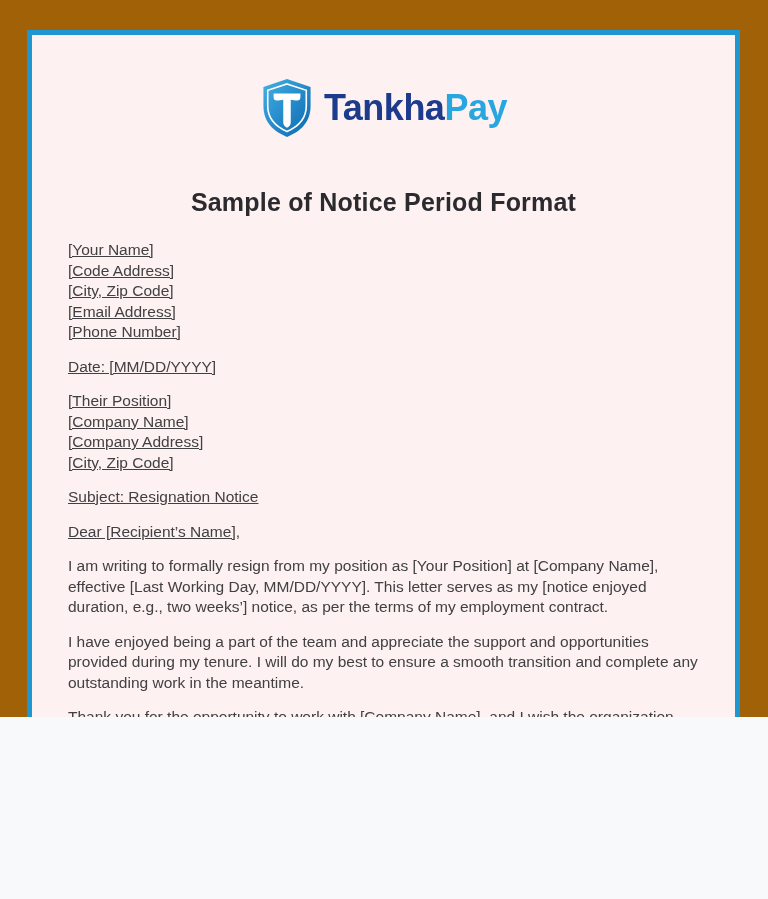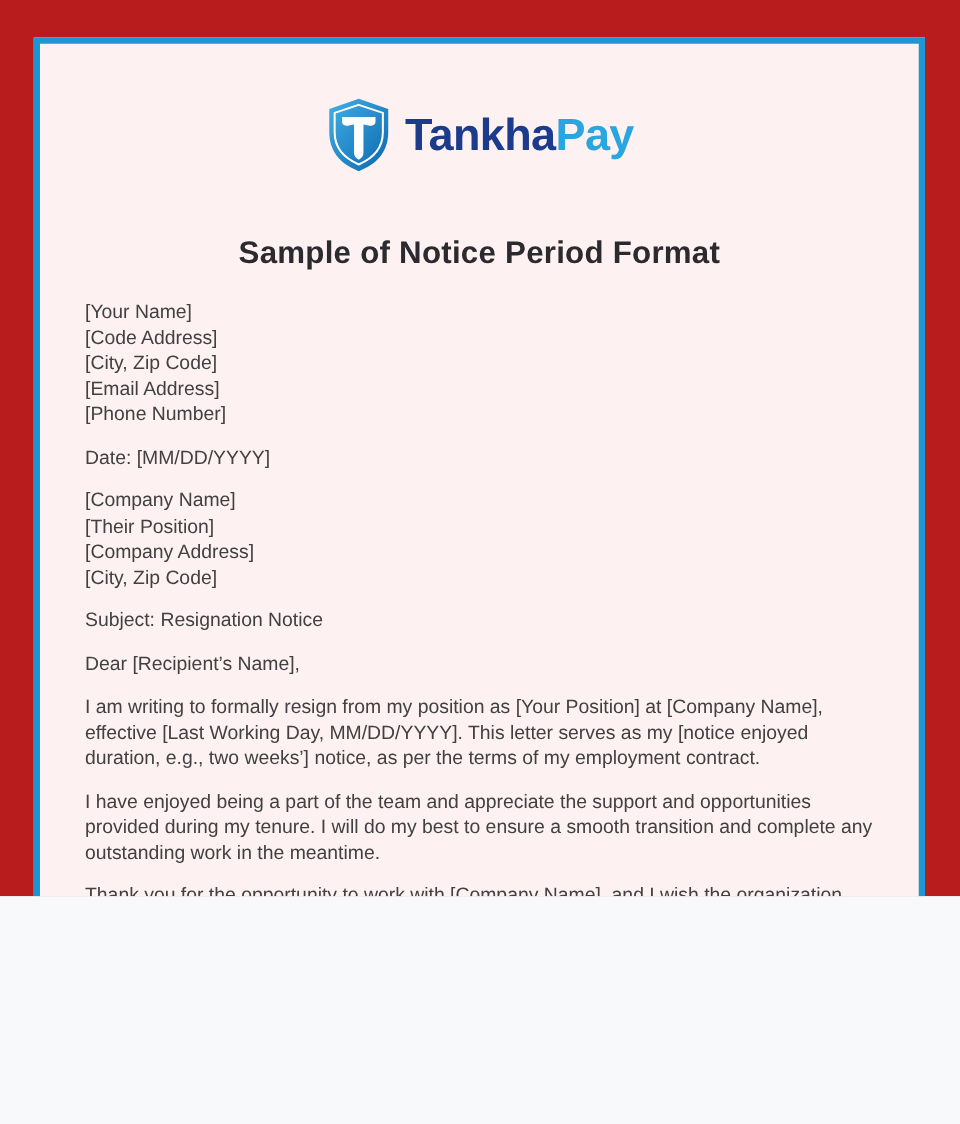--- a/index.html
+++ b/index.html
@@ -5,21 +5,21 @@
   html, body {
     margin: 0;
     padding: 0;
     background: #f7f9fa;
     font-family: "Liberation Sans", "DejaVu Sans", sans-serif;
   }
   .page {
     position: relative;
     width: 768px;
     height: 717px;
-    background: #b91c1c;
+    background: #a16207;
     overflow: hidden;
   }
   .card {
     position: absolute;
     left: 27px;
     top: 30px;
     width: 703px;
     height: 826px;
     background: #fdf2f1;
     border: 5px solid #1e96d2;
@@ -52,21 +52,21 @@
     color: #2b2a2e;
     letter-spacing: 0.2px;
   }
   .letter {
     margin: 23px 30px 0 36px;
     width: 637px;
     font-size: 15.5px;
     line-height: 20.5px;
     color: #414042;
   }
-  .letter .block { margin: 0 0 14px 0; }
+  .letter .block { margin: 0 0 14px 0; text-decoration: underline; }
   .letter .block:last-child { margin-bottom: 0; }
   .letter p { margin: 0 0 14px 0; }
 </style>
 </head>
 <body>
 
 <div class="page">
   <div class="card">
 
     <div class="logo-row">
@@ -94,22 +94,22 @@
         <div>[Your Name]</div>
         <div>[Code Address]</div>
         <div>[City, Zip Code]</div>
         <div>[Email Address]</div>
         <div>[Phone Number]</div>
       </div>
 
       <div class="block">Date: [MM/DD/YYYY]</div>
 
       <div class="block">
+        <div>[Their Position]</div>
         <div>[Company Name]</div>
-        <div>[Their Position]</div>
         <div>[Company Address]</div>
         <div>[City, Zip Code]</div>
       </div>
 
       <div class="block">Subject: Resignation Notice</div>
 
       <div class="block">Dear [Recipient’s Name],</div>
 
       <p>I am writing to formally resign from my position as [Your Position] at [Company Name], effective [Last Working Day, MM/DD/YYYY]. This letter serves as my [notice enjoyed duration, e.g., two weeks’] notice, as per the terms of my employment contract.</p>
       <p>I have enjoyed being a part of the team and appreciate the support and opportunities provided during my tenure. I will do my best to ensure a smooth transition and complete any outstanding work in the meantime.</p>

